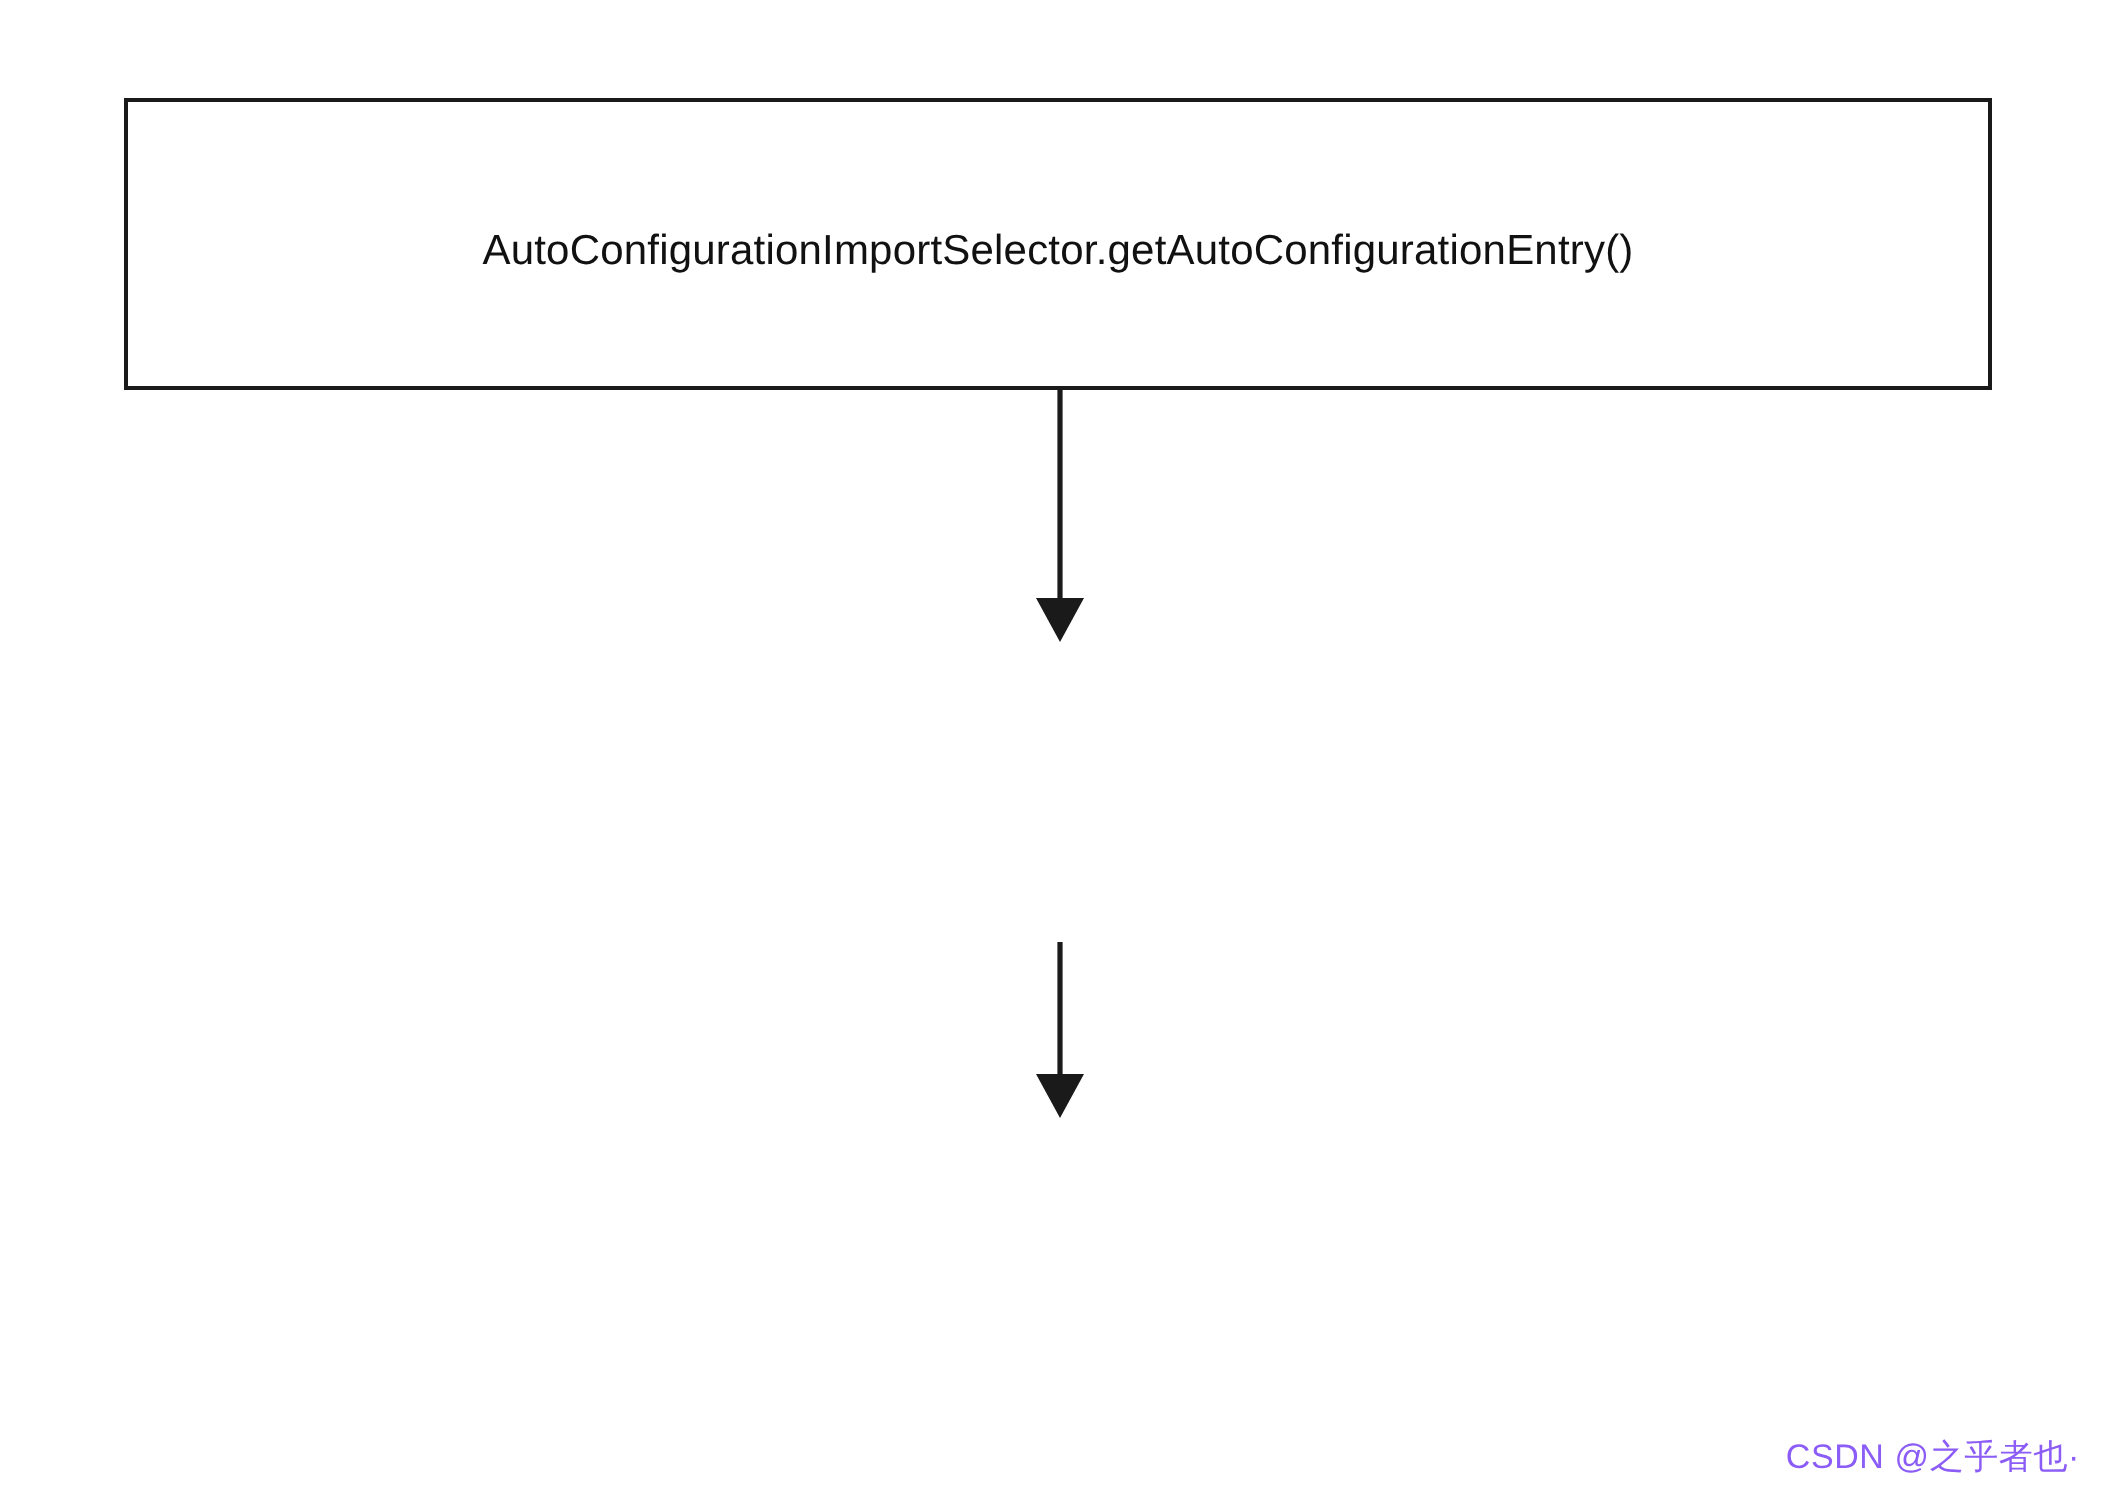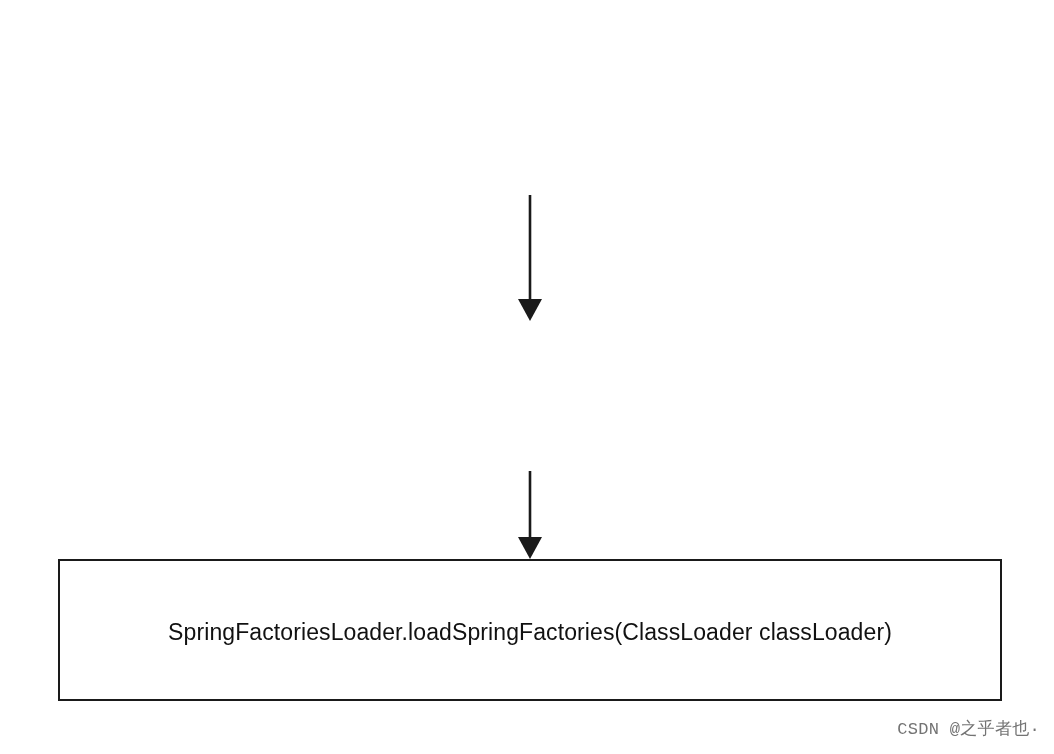--- a/index.html
+++ b/index.html
@@ -76,23 +76,23 @@
     top: 0;
     width: 1054px;
     height: 754px;
     pointer-events: none;
   }
 
   .watermark {
     position: absolute;
     right: 14px;
     bottom: 14px;
-    font-family: Liberation Mono, monospace;
+    font-family: Liberation Sans, sans-serif;
     font-size: 17px;
-    color: #737373;
+    color: #8b5cf6;
     white-space: nowrap;
     letter-spacing: 0.3px;
   }
 </style>
 </head>
 <body>
 
 <div id="canvas">
 
   <svg class="connector" viewBox="0 0 1054 754" width="1054" height="754" xmlns="http://www.w3.org/2000/svg">
@@ -101,21 +101,21 @@
       <line x1="530" y1="195" x2="530" y2="306" stroke="#1a1a1a" stroke-width="2.6"></line>
       <polygon points="530,321 518,299 542,299" fill="#1a1a1a"></polygon>
     </g>
 
     <g>
       <line x1="530" y1="471" x2="530" y2="544" stroke="#1a1a1a" stroke-width="2.6"></line>
       <polygon points="530,559 518,537 542,537" fill="#1a1a1a"></polygon>
     </g>
   </svg>
 
+  <div class="flow-node" id="node-1">
+    <span class="node-label">AutoConfigurationImportSelector.getAutoConfigurationEntry()</span>
+  </div>
 
 
-  <div class="flow-node" id="node-3">
-    <span class="node-label">SpringFactoriesLoader.loadSpringFactories(ClassLoader classLoader)</span>
-  </div>
 
   <div class="watermark">CSDN @之乎者也·</div>
 
 </div>
 
 </body></html>

